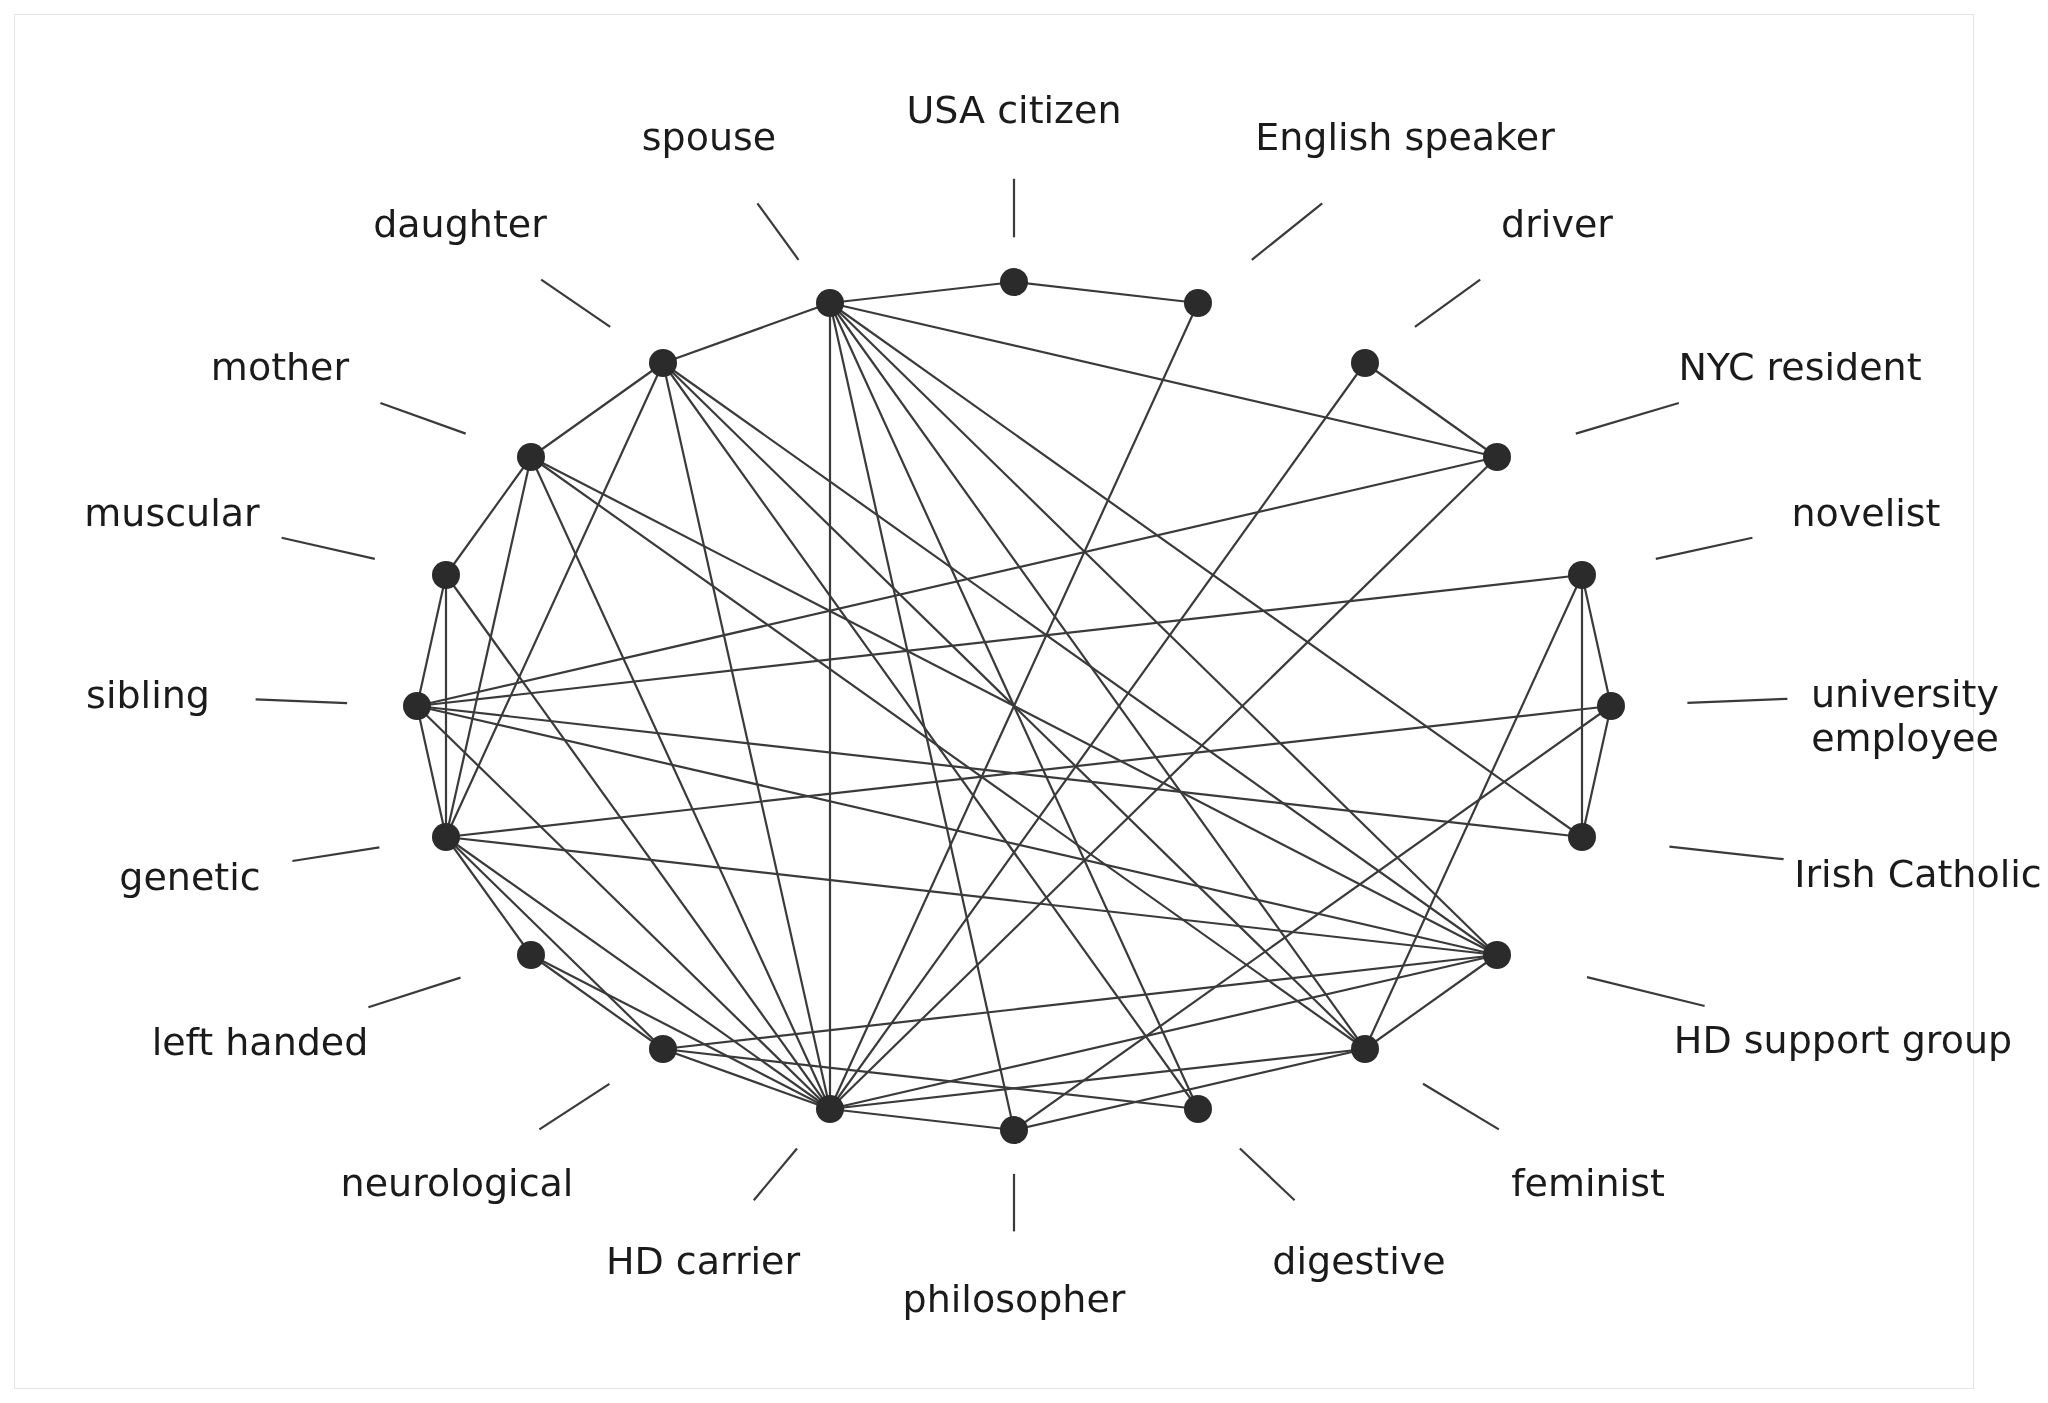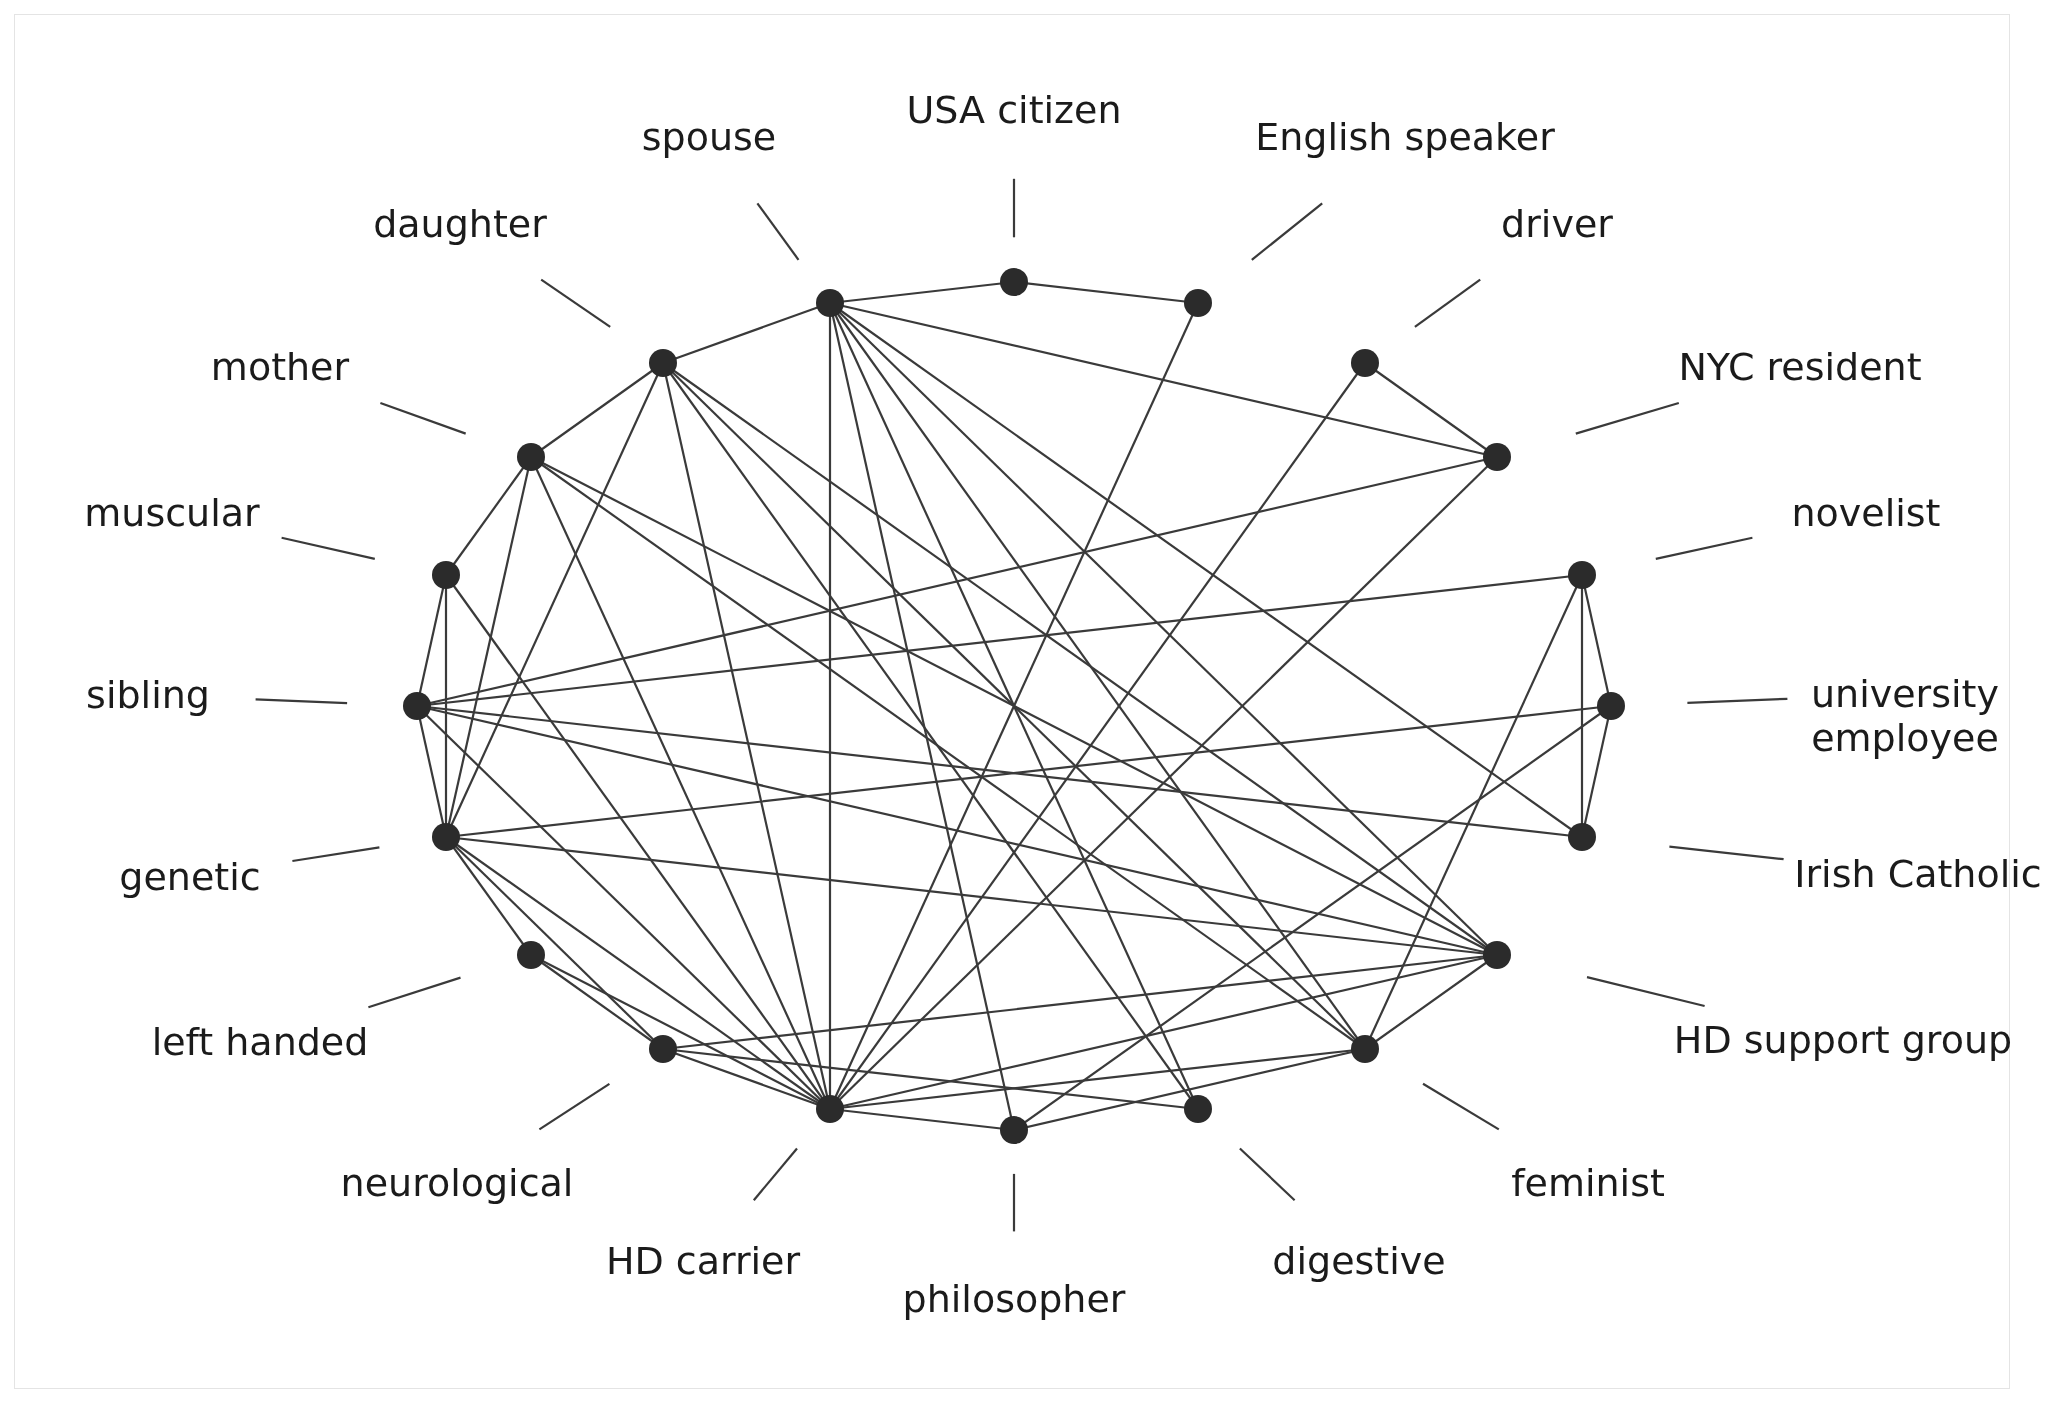--- a/index.html
+++ b/index.html
@@ -9,21 +9,20 @@
     width: 2048px;
     height: 1403px;
     overflow: hidden;
     font-family: "DejaVu Sans", "Liberation Sans", sans-serif;
   }
   .stage {
     position: relative;
     width: 1988px;
     height: 1403px;
     background: #ffffff;
-    padding-left: 36px;
   }
   .canvas-frame {
     position: absolute;
     left: 14px;
     top: 14px;
     right: 14px;
     bottom: 14px;
     border: 1px solid #e4e4e4;
     background: #ffffff;
   }

